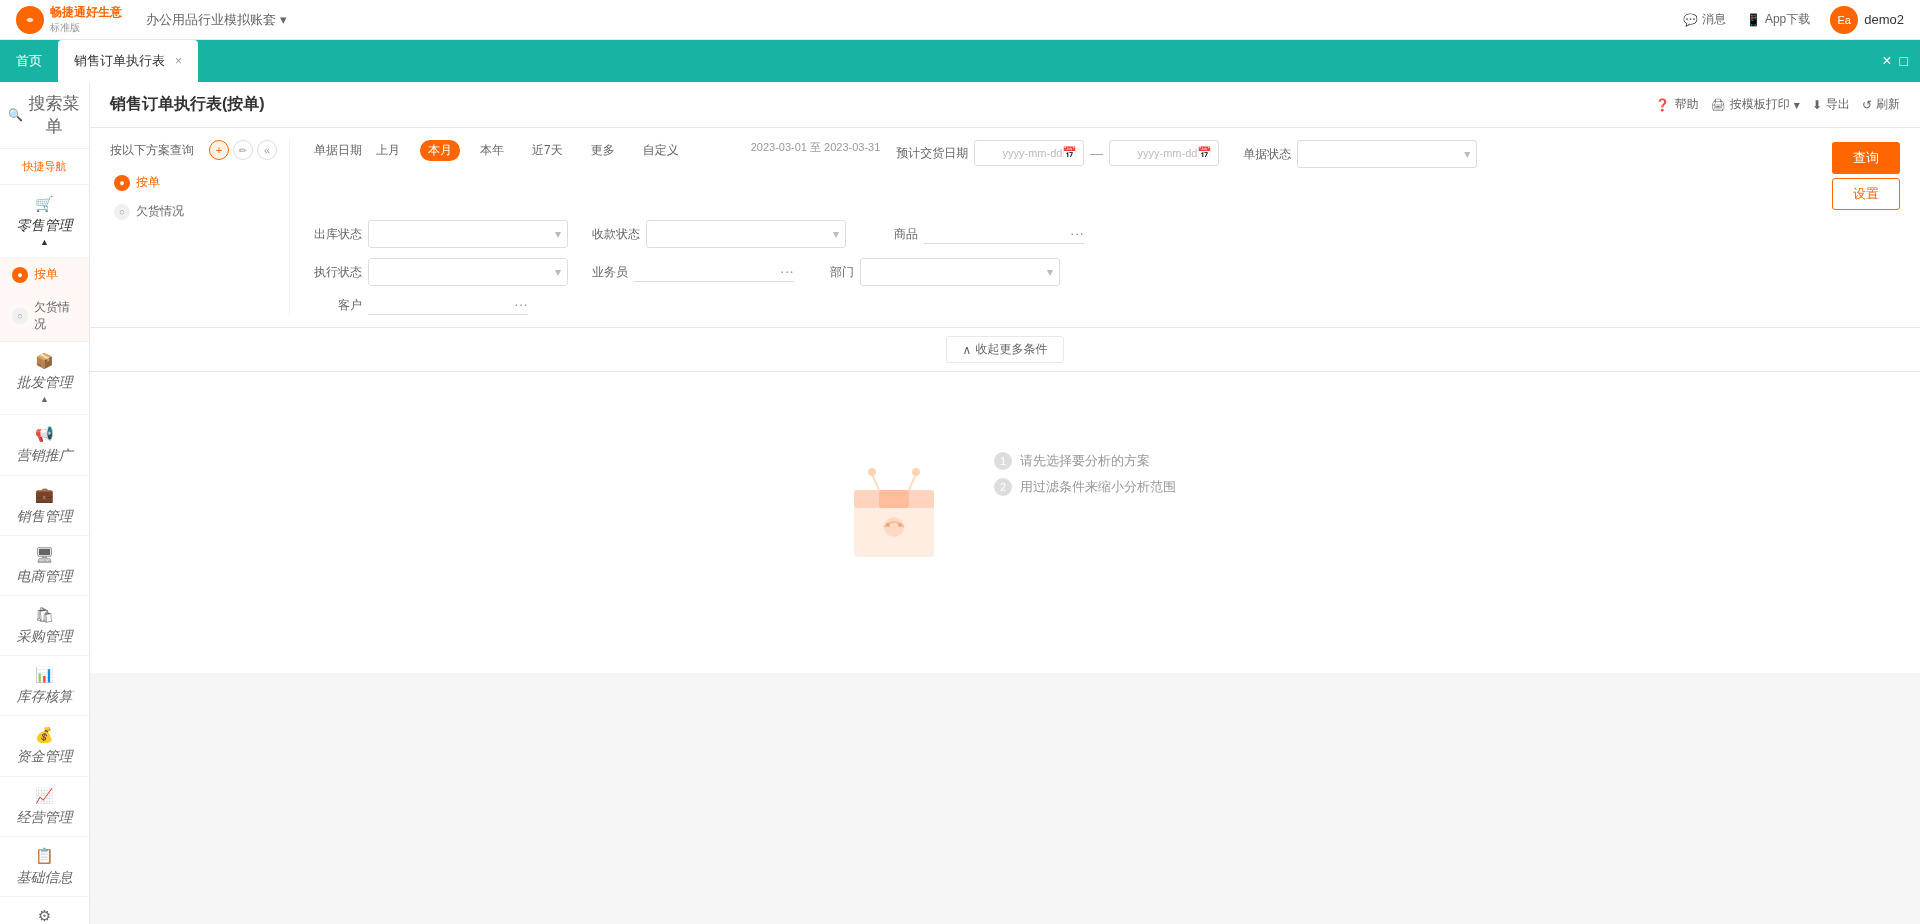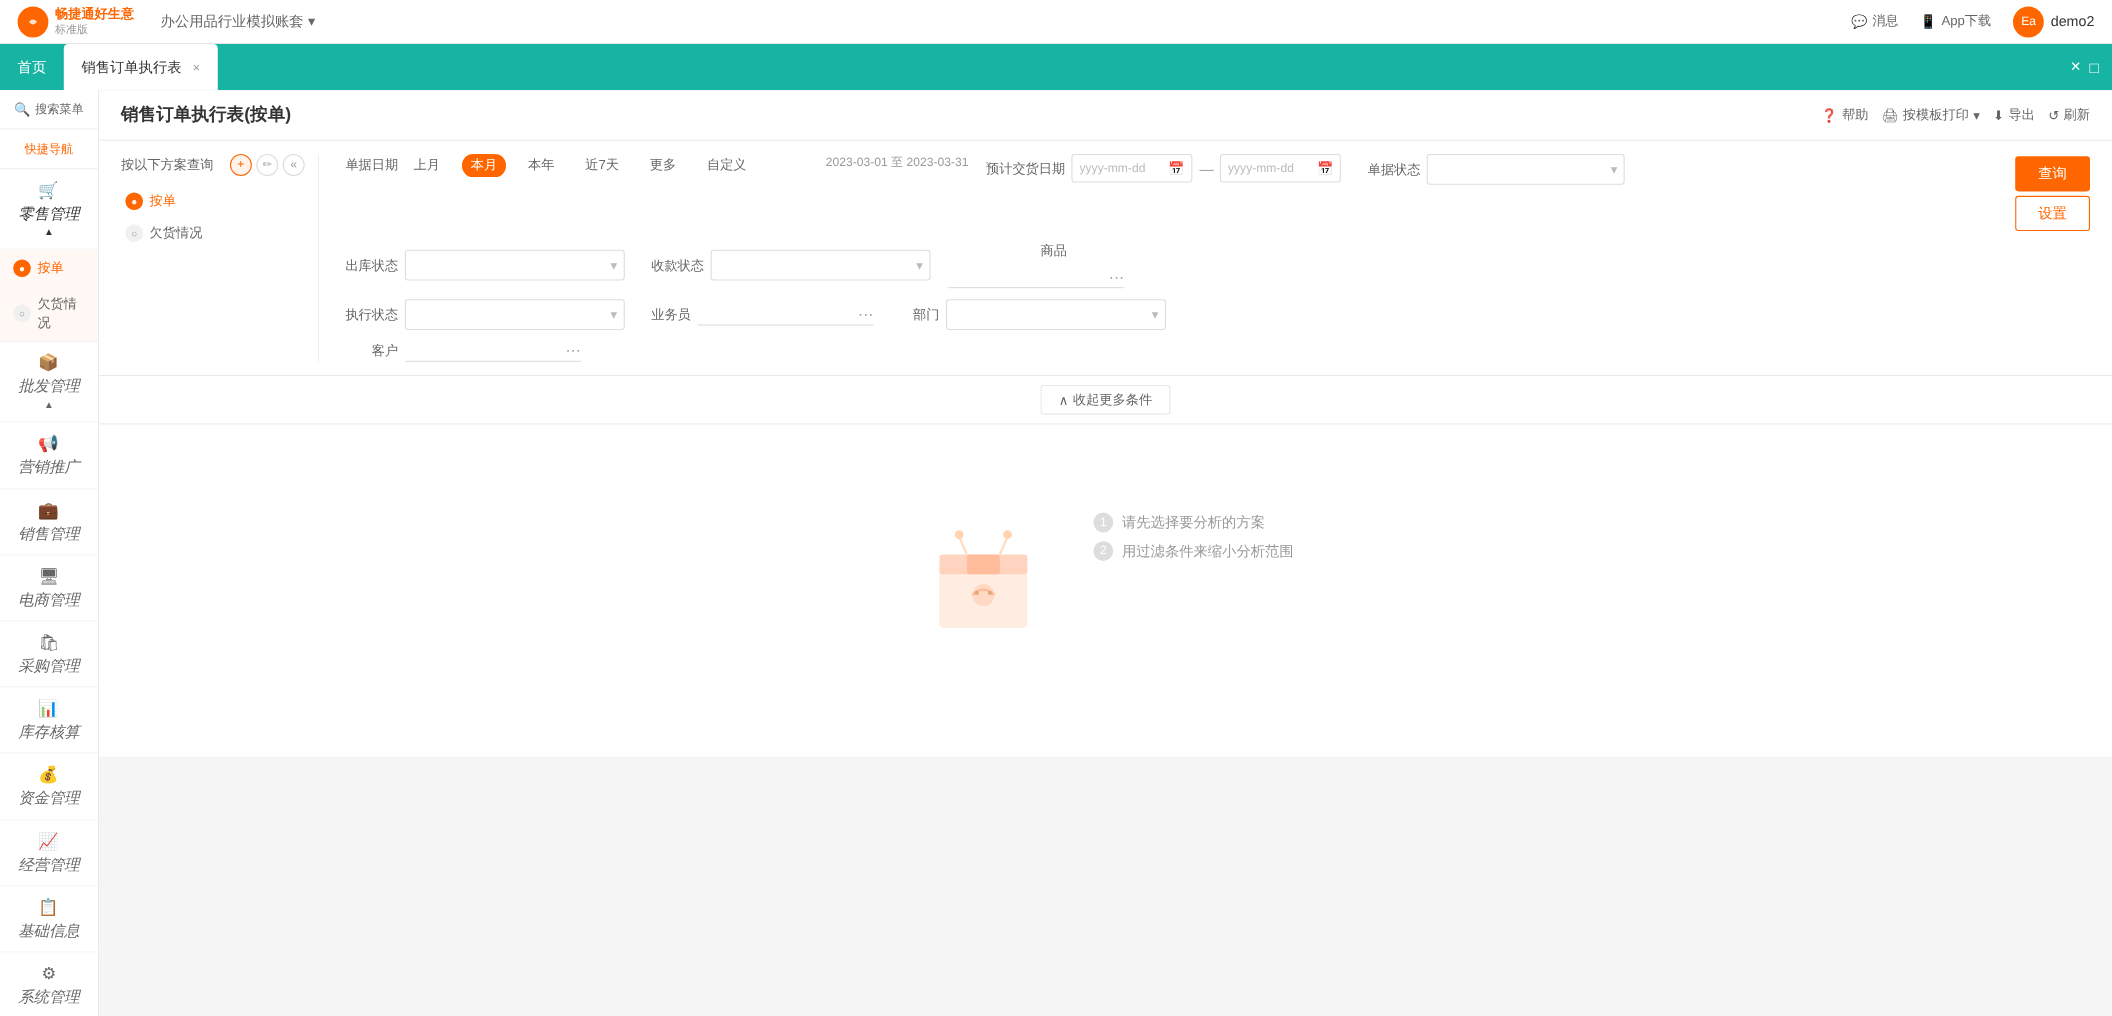--- a/index.html
+++ b/index.html
@@ -206,21 +206,21 @@
     .date-range-input {
       height: 26px;
       border: 1px solid #ddd;
       border-radius: 3px;
       padding: 0 6px;
       font-size: 11px;
       color: #999;
       width: 110px;
       display: flex;
       align-items: center;
-      justify-content: space-between;
+      justify-content: flex-end;
       cursor: pointer;
     }
 
     
     .collapse-bar {
       background: #fff;
       text-align: center;
       padding: 8px;
       border-bottom: 1px solid #e8e8e8;
       cursor: pointer;
@@ -355,21 +355,21 @@
     <span style="color:#fff;font-size:14px;cursor:pointer;">□</span>
   </div>
 </div>
 
 <div class="main-layout">
 
   <div class="sidebar">
     <div class="sidebar-search">
       <div style="display:flex;align-items:center;justify-content:center;gap:4px;">
         <span>🔍</span>
-        <span style="font-size:11px;">搜索菜单</span>
+        <span style="font-size:17px;">搜索菜单</span>
       </div>
     </div>
     <div class="sidebar-search" style="border-bottom:1px solid #f0f0f0;">
       <span style="font-size:11px;color:#ff6600;">快捷导航</span>
     </div>
     <div class="sidebar-nav">
 
       <div class="sidebar-item has-sub active">
         <span style="font-size:15px;">🛒</span>
         <span class="item-label">零售管理</span>
@@ -535,21 +535,21 @@
               <span style="color:#bbb;">▾</span>
             </div>
           </div>
           <div style="display:flex;align-items:center;gap:6px;">
             <span class="filter-label">收款状态</span>
             <div class="filter-select" style="min-width:200px;">
               <span style="color:#bbb;font-size:12px;"></span>
               <span style="color:#bbb;">▾</span>
             </div>
           </div>
-          <div style="display:flex;align-items:center;gap:6px;flex-direction:column;">
+          <div style="display:flex;align-items:center;gap:6px;">
             <span class="filter-label">商品</span>
             <div style="display:flex;align-items:center;gap:4px;border-bottom:1px solid #ddd;padding-bottom:2px;min-width:160px;">
               <span style="color:#bbb;font-size:12px;flex:1;"></span>
               <span class="filter-dots">···</span>
             </div>
           </div>
         </div>
 
         <div style="display:flex;align-items:center;gap:4px;margin-bottom:10px;">
           <div style="display:flex;align-items:center;gap:6px;">

